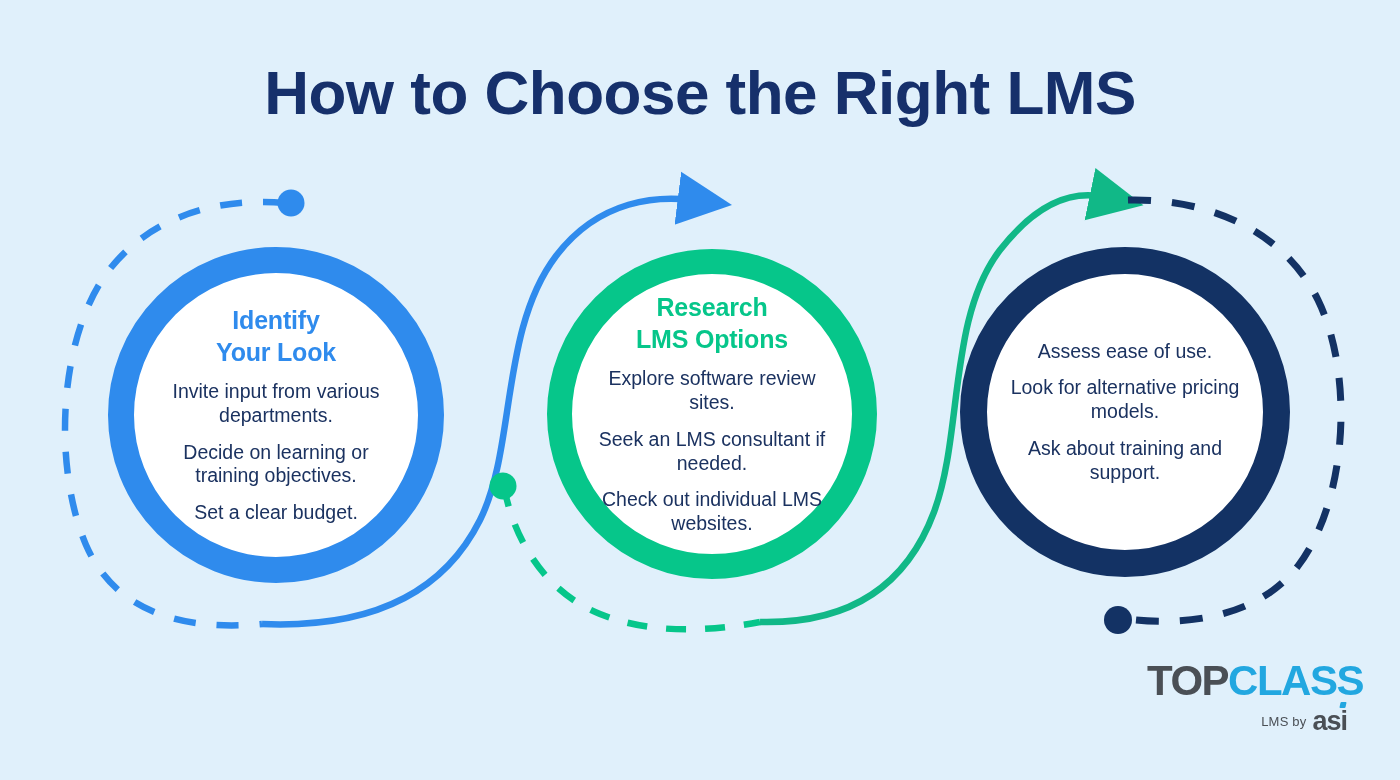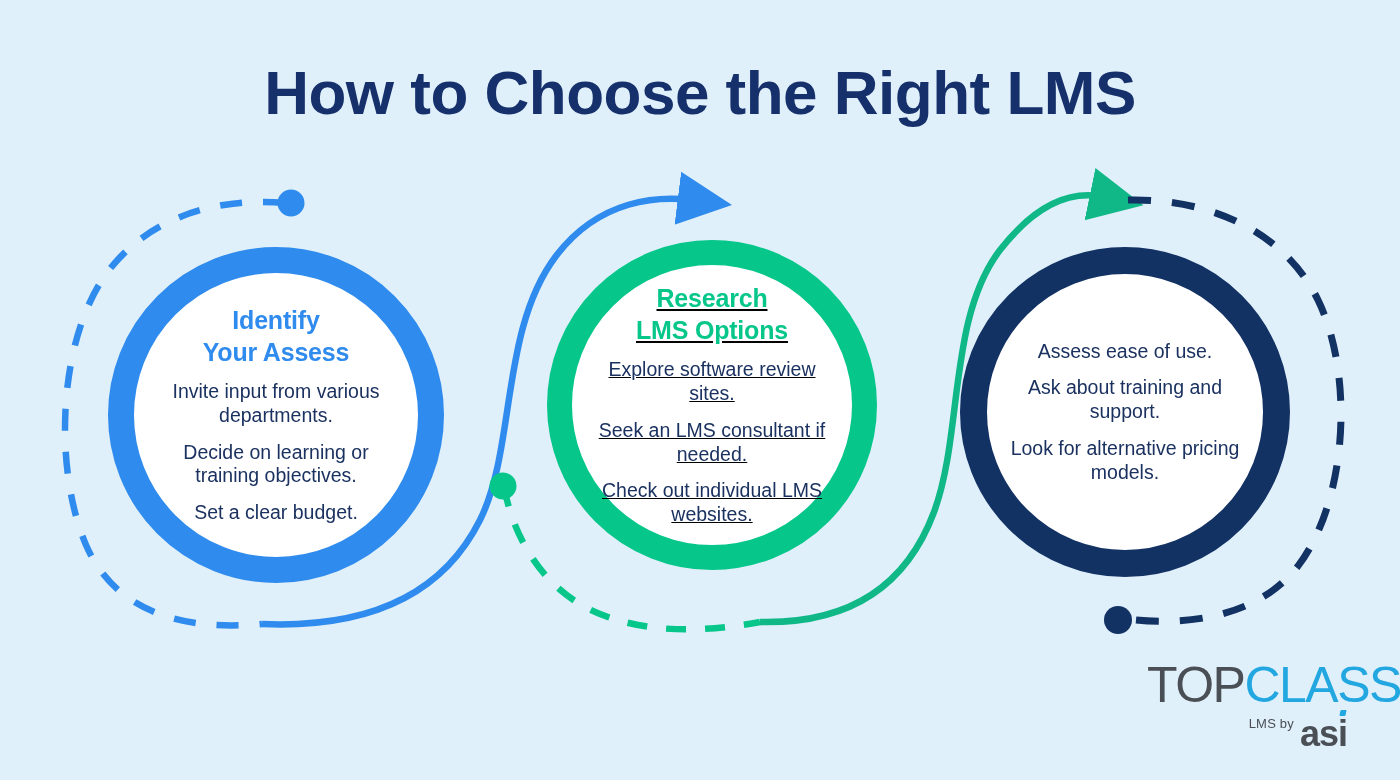--- a/index.html
+++ b/index.html
@@ -81,25 +81,24 @@
     top: 247px;
     width: 336px;
     height: 336px;
     border: 26px solid #2f8bed;
   }
   #step-1 .step-title { color: #2f8bed; }
 
   
   #step-2 {
     left: 547px;
-    top: 240px;
+    top: 249px;
     width: 330px;
     height: 330px;
     border: 25px solid #06c68a;
-    text-decoration: underline;
   }
   #step-2 .step-title { color: #06c68a; }
   #step-2 .step-line { max-width: 248px; }
 
   
   #step-3 {
     left: 960px;
     top: 247px;
     width: 330px;
     height: 330px;
@@ -109,42 +108,42 @@
 
   
   #logo {
     position: absolute;
     left: 1147px;
     top: 660px;
     width: 200px;
     text-align: right;
   }
   #logo-main {
-    font-size: 50px;
-    font-weight: normal;
+    font-size: 42px;
+    font-weight: bold;
     letter-spacing: -1.5px;
     line-height: 1;
     font-family: "Liberation Sans", sans-serif;
   }
   #logo-top { color: #4a4f55; }
   #logo-class { color: #22a7e0; }
   #logo-sub {
     margin-top: 6px;
     display: flex;
-    align-items: flex-start;
+    align-items: center;
     justify-content: flex-end;
     gap: 6px;
   }
   #logo-sub-text {
     font-size: 13px;
     color: #4a4f55;
     letter-spacing: 0.2px;
   }
   #logo-asi {
-    font-size: 36px;
+    font-size: 27px;
     font-weight: bold;
     color: #4a4f55;
     letter-spacing: -1px;
     position: relative;
     line-height: 1;
   }
   #logo-asi-dot {
     position: absolute;
     right: 1px;
     top: -6px;
@@ -186,21 +185,21 @@
 
     <circle cx="1118" cy="620" r="14" fill="#133264"></circle>
   </svg>
 
   <div class="page-title">How to Choose the Right LMS</div>
 
   <div class="step" id="step-1">
     <div class="step-inner">
       <div class="step-title">
         <span>Identify</span><br>
-        <span>Your Assess</span>
+        <span>Your Look</span>
       </div>
       <p class="step-line">Invite input from various departments.</p>
       <p class="step-line">Decide on learning or training objectives.</p>
       <p class="step-line">Set a clear budget.</p>
     </div>
   </div>
 
   <div class="step" id="step-2">
     <div class="step-inner">
       <div class="step-title">
@@ -209,22 +208,22 @@
       </div>
       <p class="step-line">Explore software review sites.</p>
       <p class="step-line">Seek an LMS consultant if needed.</p>
       <p class="step-line">Check out individual LMS websites.</p>
     </div>
   </div>
 
   <div class="step" id="step-3">
     <div class="step-inner">
       <p class="step-line">Assess ease of use.</p>
+      <p class="step-line">Look for alternative pricing models.</p>
       <p class="step-line">Ask about training and support.</p>
-      <p class="step-line">Look for alternative pricing models.</p>
     </div>
   </div>
 
   <div id="logo">
     <div id="logo-main"><span id="logo-top">TOP</span><span id="logo-class">CLASS</span></div>
     <div id="logo-sub">
       <span id="logo-sub-text">LMS by</span>
       <span id="logo-asi"><span>asi</span><span id="logo-asi-dot"></span></span>
     </div>
   </div>

